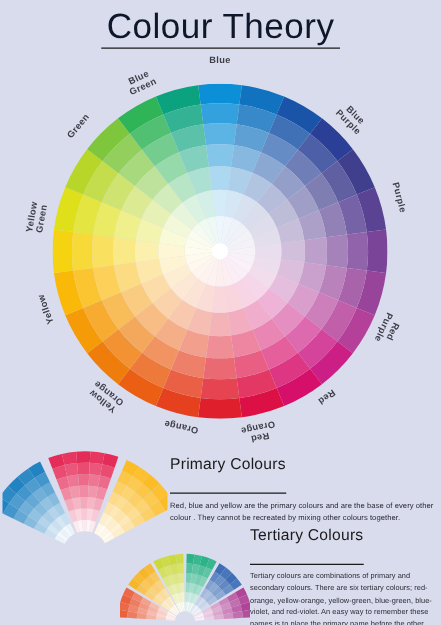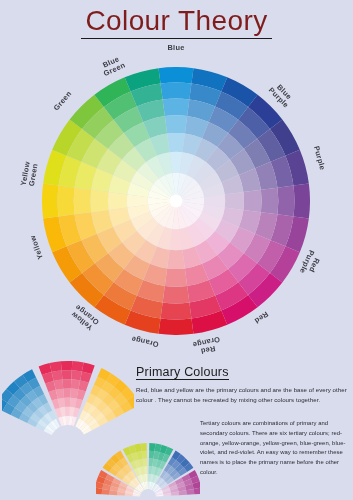--- a/index.html
+++ b/index.html
@@ -9,21 +9,21 @@
     font-family:"Liberation Sans", sans-serif;
     overflow:hidden;position:relative;
   }
   .poster{position:absolute;inset:0;}
 
   
   .title-wrap{position:absolute;left:0;top:6px;width:353px;text-align:center;}
   .title{
     display:inline-block;
     font-size:28px;font-weight:400;letter-spacing:.4px;
-    color:#7f1d1d;line-height:1.05;
+    color:#0f172a;line-height:1.05;
     border-bottom:1.6px solid #1b1b1b;
     padding:0 4px 3px 4px;
   }
 
   
   .wheel-box{position:absolute;left:42px;top:67px;width:268px;height:268px;font-weight:bold;}
   .wheel-svg{display:block;width:268px;height:268px;}
 
   
   .wlabel{
@@ -40,21 +40,21 @@
   .fan-primary svg,.fan-tertiary svg{display:block;width:100%;height:100%;}
 
   
   .block-primary{position:absolute;left:136px;top:362px;width:214px;}
   .block-tertiary{position:absolute;left:200px;top:419px;width:150px;}
 
   .sec-head{
     display:inline-block;
     font-size:12.5px;font-weight:400;color:#1b1b1b;
     border-bottom:1.1px solid #1b1b1b;
-    padding-bottom:0;margin-bottom:5px;letter-spacing:.2px;
+    padding-bottom:16px;margin-bottom:5px;letter-spacing:.2px;
   }
   .sec-body{
     font-size:6.1px;line-height:1.62;color:#2a2a33;
     letter-spacing:.05px;margin:0;
   }
   .block-tertiary .sec-body{font-size:5.9px;line-height:1.66;}
 </style>
 </head>
 <body>
 
@@ -522,16 +522,17 @@
           <path d="M 74.9764864453214 55.93484132260414 A 23.333333333333336 23.333333333333336 0 0 1 75.29226265155452 58.6161846165609 L 67.63909063747232 59.0708668139766 A 15.666666666666668 15.666666666666668 0 0 0 67.42706947043008 57.27053631660564 Z" fill="rgb(236,209,230)"></path>
           <path d="M 82.52590342021271 54.59914632860265 A 31.000000000000004 31.000000000000004 0 0 1 82.94543466563672 58.161502419145194 L 75.29226265155452 58.6161846165609 A 23.333333333333336 23.333333333333336 0 0 0 74.9764864453214 55.93484132260414 Z" fill="rgb(222,177,211)"></path>
           <path d="M 90.07532039510403 53.26345133460116 A 38.666666666666664 38.666666666666664 0 0 1 90.59860667971893 57.70682022172949 L 82.94543466563672 58.161502419145194 A 31 31 0 0 0 82.5259034202127 54.59914632860265 Z" fill="rgb(208,144,193)"></path>
           <path d="M 97.62473736999533 51.927756340599664 A 46.333333333333336 46.333333333333336 0 0 1 98.25177869380113 57.25213802431379 L 90.59860667971893 57.70682022172949 A 38.66666666666667 38.66666666666667 0 0 0 90.07532039510403 53.26345133460116 Z" fill="rgb(194,111,175)"></path>
           <path d="M 105.17415434488666 50.59206134659817 A 54 54 0 0 1 105.90495070788333 56.79745582689808 L 98.25177869380113 57.25213802431379 A 46.333333333333336 46.333333333333336 0 0 0 97.62473736999533 51.927756340599664 Z" fill="rgb(181,79,157)"></path>
         </g>
     </svg>
   </div>
 
   <div class="block-tertiary">
+    <div class="sec-head">Tertiary Colours</div>
     <p class="sec-body">Tertiary colours are combinations of primary and secondary colours. There are six tertiary colours; red-orange, yellow-orange, yellow-green, blue-green, blue-violet, and red-violet. An easy way to remember these names is to place the primary name before the other colour.</p>
   </div>
 
 </div>
 
 </body></html>

